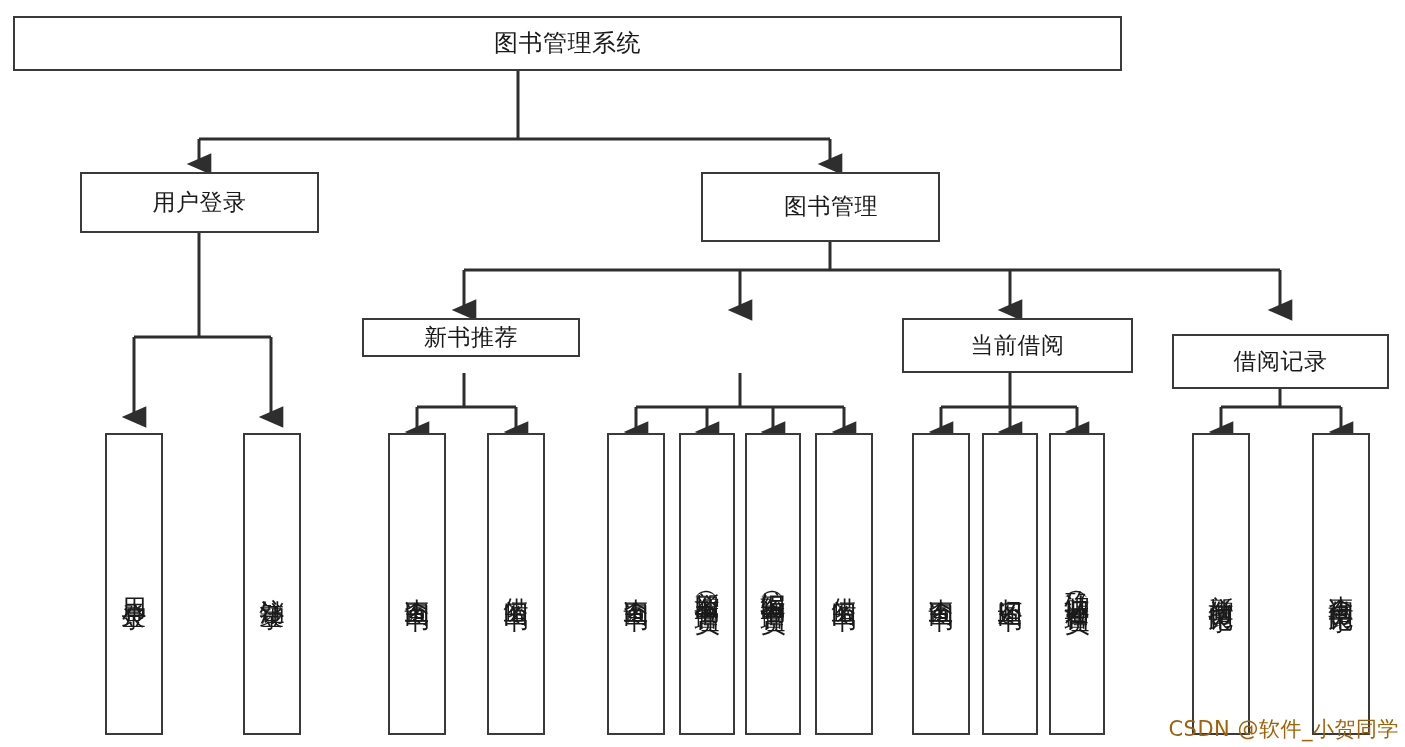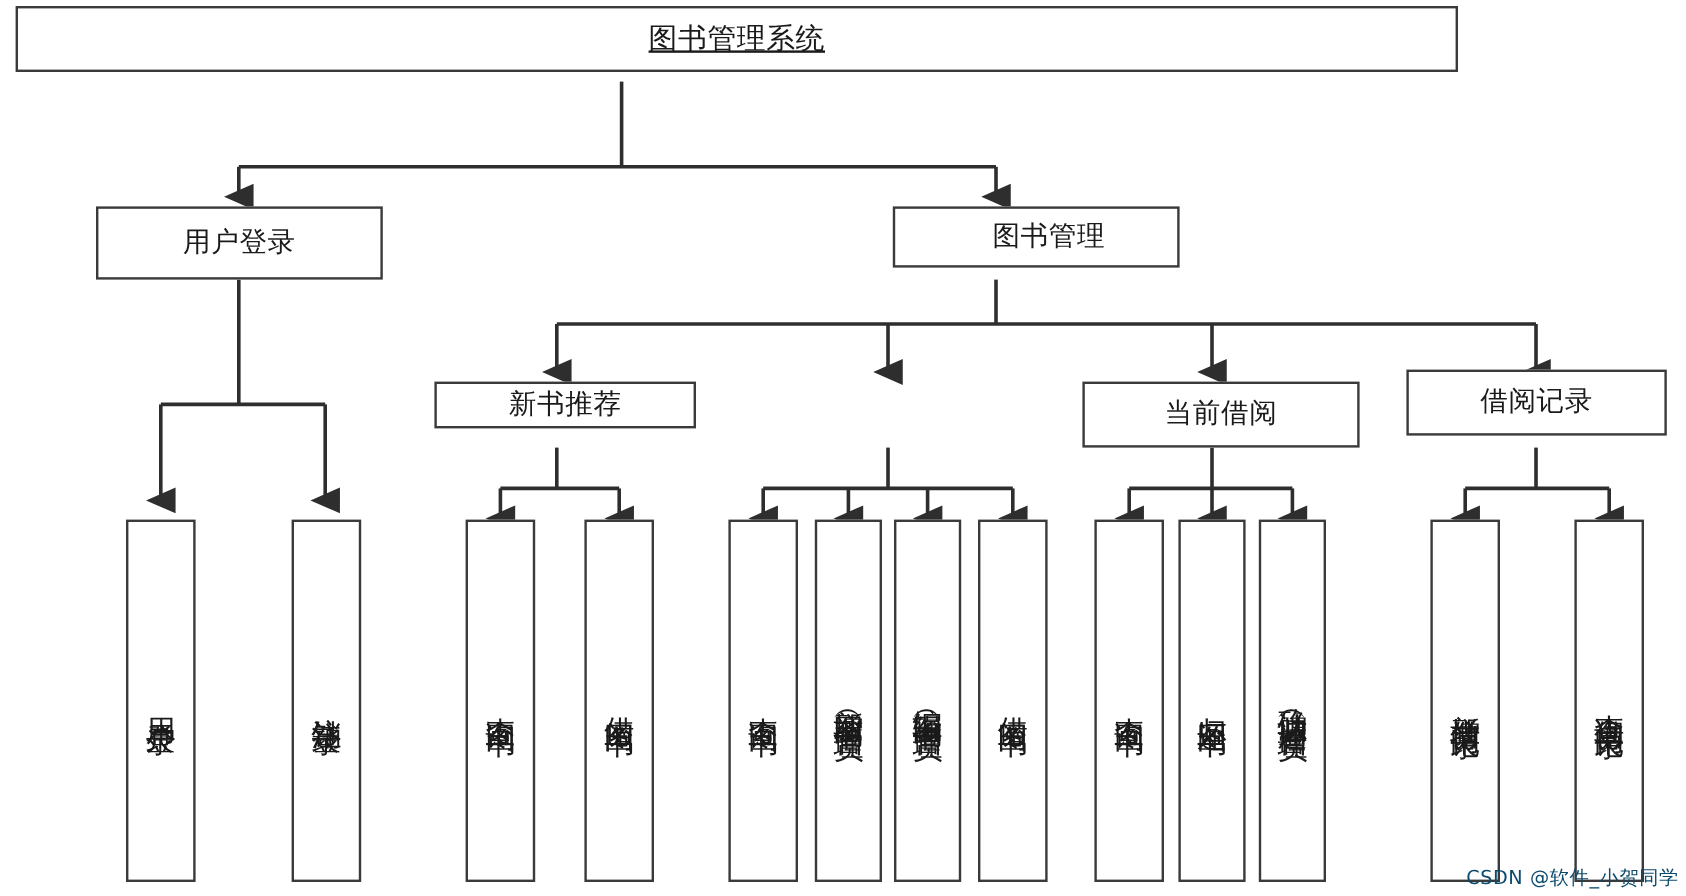--- a/index.html
+++ b/index.html
@@ -61,22 +61,22 @@
     font-size: 25px;
     line-height: 1.0;
     letter-spacing: 3px;
     white-space: nowrap;
     max-height: 100%;
   }
   #watermark {
     position: absolute;
     right: 6px;
     bottom: 4px;
-    font-size: 16px;
-    color: #0c4a6e;
+    font-size: 21px;
+    color: #a16207;
     letter-spacing: 0.5px;
     white-space: nowrap;
     font-family: "DejaVu Sans", "Liberation Sans", sans-serif;
     text-align: right;
   }
 </style>
 </head>
 <body>
 
 <div id="diagram-root">
@@ -127,38 +127,38 @@
       <path d="M1077,407 L1077,432" marker-end="url(#arrowhead)"></path>
 
       <path d="M1280,373 L1280,407"></path>
       <path d="M1221,407 L1341,407"></path>
       <path d="M1221,407 L1221,432" marker-end="url(#arrowhead)"></path>
       <path d="M1341,407 L1341,432" marker-end="url(#arrowhead)"></path>
 
     </g>
   </svg>
 
-  <div class="node root horiz" style="left:13px; top:5px; width:1202px; height:55px;text-decoration:underline;">
+  <div class="node root horiz" style="left:13px; top:16px; width:1109px; height:55px;">
     <span class="node-label">图书管理系统</span>
   </div>
 
   <div class="node horiz" style="left:80px; top:172px; width:239px; height:61px;">
     <span class="node-label">用户登录</span>
   </div>
-  <div class="node horiz" style="left:744px; top:172px; width:239px; height:51px;padding-left:21px;">
+  <div class="node horiz" style="left:701px; top:172px; width:239px; height:70px;padding-left:21px;">
     <span class="node-label">图书管理</span>
   </div>
 
   <div class="node horiz" style="left:362px; top:318px; width:218px; height:39px;">
     <span class="node-label">新书推荐</span>
   </div>
   <div class="node horiz" style="left:902px; top:318px; width:231px; height:55px;">
     <span class="node-label">当前借阅</span>
   </div>
-  <div class="node horiz" style="left:1172px; top:308px; width:217px; height:55px;">
+  <div class="node horiz" style="left:1172px; top:334px; width:217px; height:55px;">
     <span class="node-label">借阅记录</span>
   </div>
 
   <div class="node vert" style="left:105px; top:433px; width:58px; height:302px;">
     <span class="node-label">用户登录</span>
   </div>
   <div class="node vert" style="left:243px; top:433px; width:58px; height:302px;">
     <span class="node-label">注销登录</span>
   </div>
 

